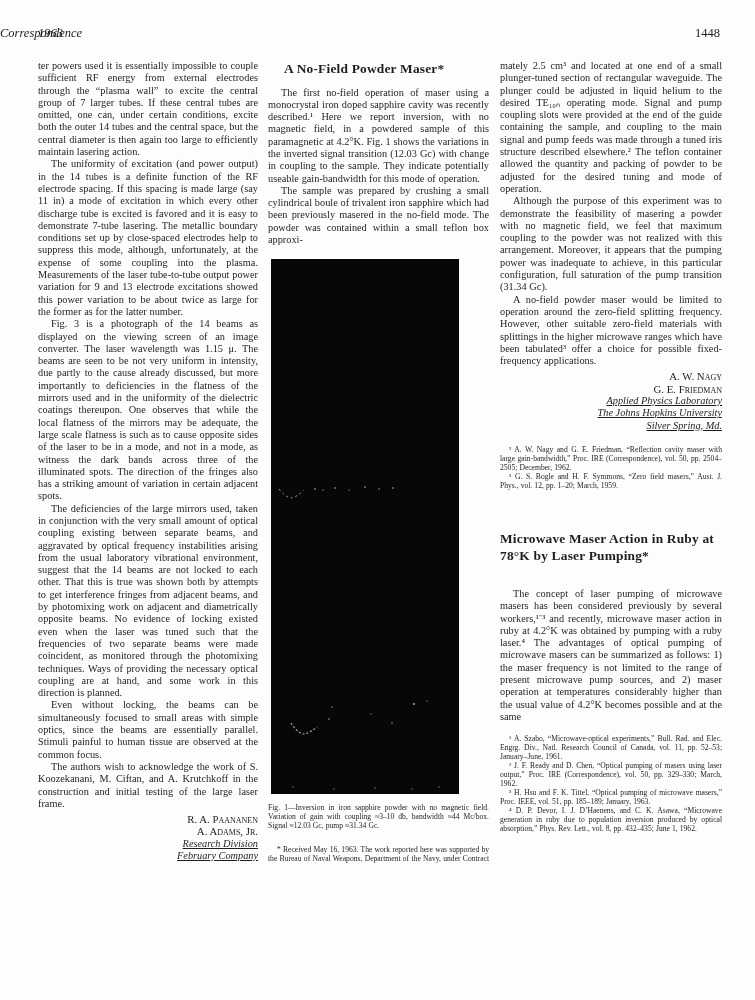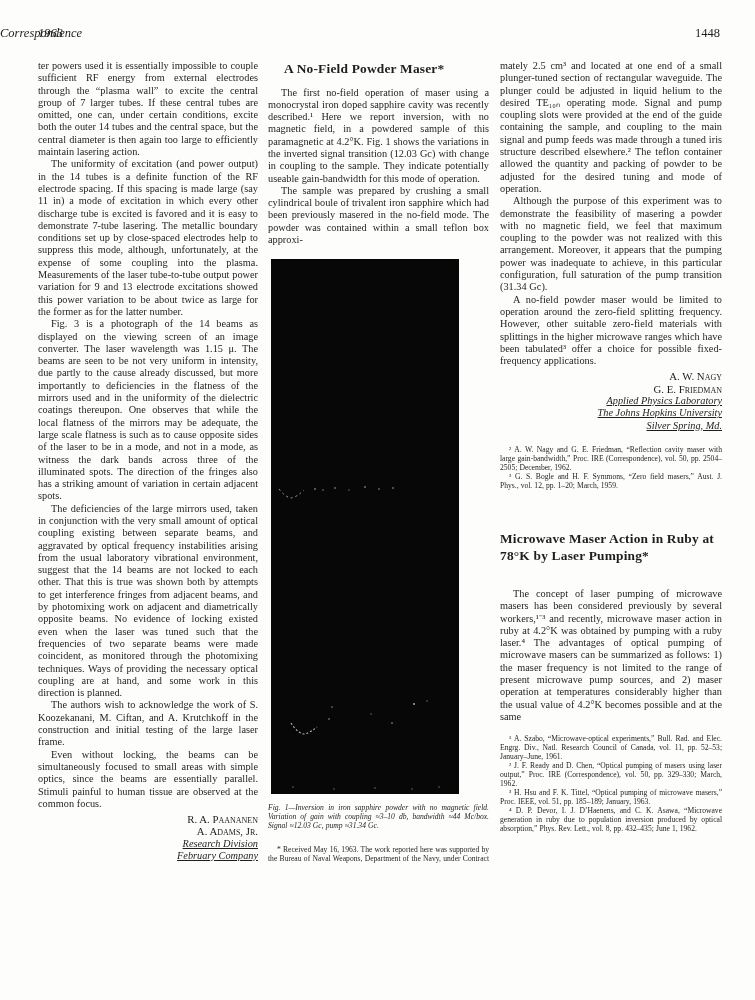--- a/index.html
+++ b/index.html
@@ -42,21 +42,21 @@
   .sig .sig-aff  { font-style:italic; font-size:10.3px; line-height:12.3px;text-decoration:underline; }
 
   .figure {
     position:relative; width:188px; height:535px;
     margin:13px 0 9px 3px; background:#070707;
   }
   .figure svg { position:absolute; top:0; left:0; }
 
   .caption {
     font-size:7.6px; line-height:9px; text-align:justify;
-    margin-top:1px; word-spacing:0.2px;font-style:italic;
+    margin-top:1px; word-spacing:0.2px;
   }
 
   .footnotes { margin-top:15px; }
   .footnotes p {
     font-size:7.6px; line-height:9px; text-align:justify;
     text-indent:9px; word-spacing:0.2px;
   }
   .refs { margin-top:13px; }
   .refs p {
     font-size:7.6px; line-height:9px; text-align:justify;
@@ -71,22 +71,22 @@
 
   <div class="hdr-year">1963</div>
   <div class="hdr-title">Correspondence</div>
   <div class="hdr-page">1448</div>
 
   <div class="col col-left">
     <p class="body noindent">ter powers used it is essentially impossible to couple sufficient RF energy from external electrodes through the “plasma wall” to excite the central group of 7 larger tubes. If these central tubes are omitted, one can, under certain conditions, excite both the outer 14 tubes and the central space, but the central diameter is then again too large to efficiently maintain lasering action.</p>
     <p class="body">The uniformity of excitation (and power output) in the 14 tubes is a definite function of the RF electrode spacing. If this spacing is made large (say 11 in) a mode of excitation in which every other discharge tube is excited is favored and it is easy to demonstrate 7-tube lasering. The metallic boundary conditions set up by close-spaced electrodes help to suppress this mode, although, unfortunately, at the expense of some coupling into the plasma. Measurements of the laser tube-to-tube output power variation for 9 and 13 electrode excitations showed this power variation to be about twice as large for the former as for the latter number.</p>
     <p class="body">Fig. 3 is a photograph of the 14 beams as displayed on the viewing screen of an image converter. The laser wavelength was 1.15 μ. The beams are seen to be not very uniform in intensity, due partly to the cause already discussed, but more importantly to deficiencies in the flatness of the mirrors used and in the uniformity of the dielectric coatings thereupon. One observes that while the local flatness of the mirrors may be adequate, the large scale flatness is such as to cause opposite sides of the laser to be in a mode, and not in a mode, as witness the dark bands across three of the illuminated spots. The direction of the fringes also has a striking amount of variation in certain adjacent spots.</p>
     <p class="body">The deficiencies of the large mirrors used, taken in conjunction with the very small amount of optical coupling existing between separate beams, and aggravated by optical frequency instabilities arising from the usual laboratory vibrational environment, suggest that the 14 beams are not locked to each other. That this is true was shown both by attempts to get interference fringes from adjacent beams, and by photomixing work on adjacent and diametrically opposite beams. No evidence of locking existed even when the laser was tuned such that the frequencies of two separate beams were made coincident, as monitored through the photomixing techniques. Ways of providing the necessary optical coupling are at hand, and some work in this direction is planned.</p>
+    <p class="body">Even without locking, the beams can be simultaneously focused to small areas with simple optics, since the beams are essentially parallel. Stimuli painful to human tissue are observed at the common focus.</p>
     <p class="body">The authors wish to acknowledge the work of S. Koozekanani, M. Ciftan, and A. Krutchkoff in the construction and initial testing of the large laser frame.</p>
-    <p class="body">Even without locking, the beams can be simultaneously focused to small areas with simple optics, since the beams are essentially parallel. Stimuli painful to human tissue are observed at the common focus.</p>
     <div class="sig">
       <div class="sig-name">R. A. Paananen</div>
       <div class="sig-name">A. Adams, Jr.</div>
       <div class="sig-aff">Research Division</div>
       <div class="sig-aff">February Company</div>
       <div class="sig-aff">Waltham, March.</div>
     </div>
   </div>
 
   <div class="col col-mid">

